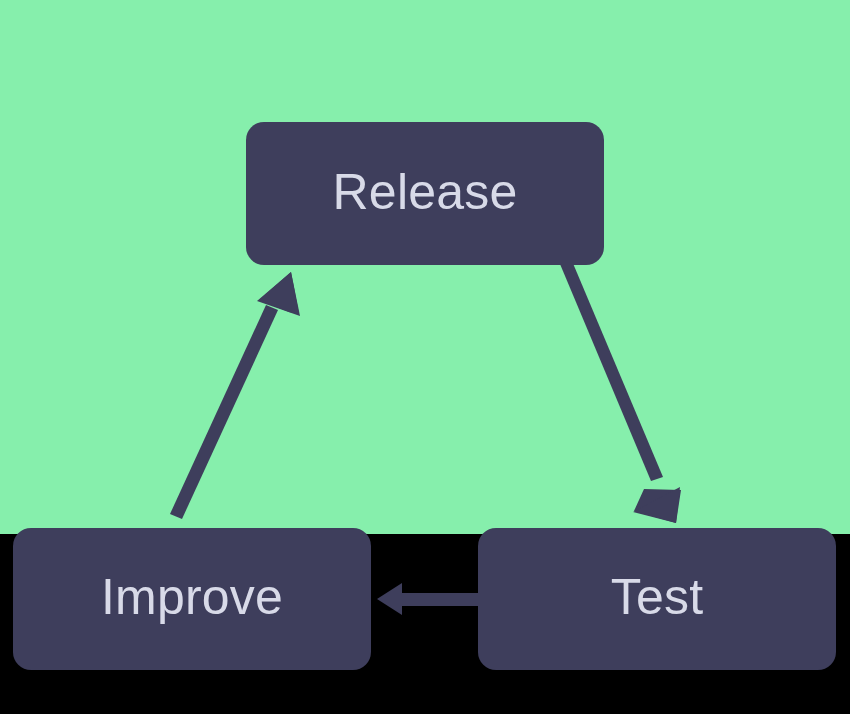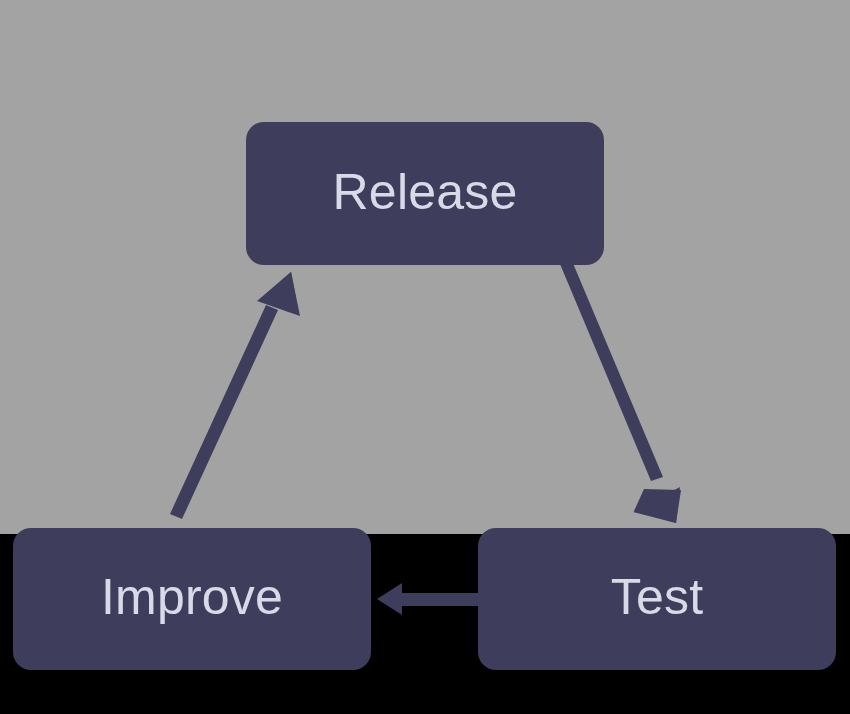--- a/index.html
+++ b/index.html
@@ -11,21 +11,21 @@
   body {
     width: 850px;
     height: 714px;
     overflow: hidden;
     font-family: "Liberation Sans", sans-serif;
   }
   #diagram-root {
     position: relative;
     width: 850px;
     height: 534px;
-    background: #a3a3a3;
+    background: #86efac;
   }
   #diagram-svg {
     position: absolute;
     left: 0;
     top: 0;
     width: 850px;
     height: 714px;
     display: block;
   }
   .node-label {

